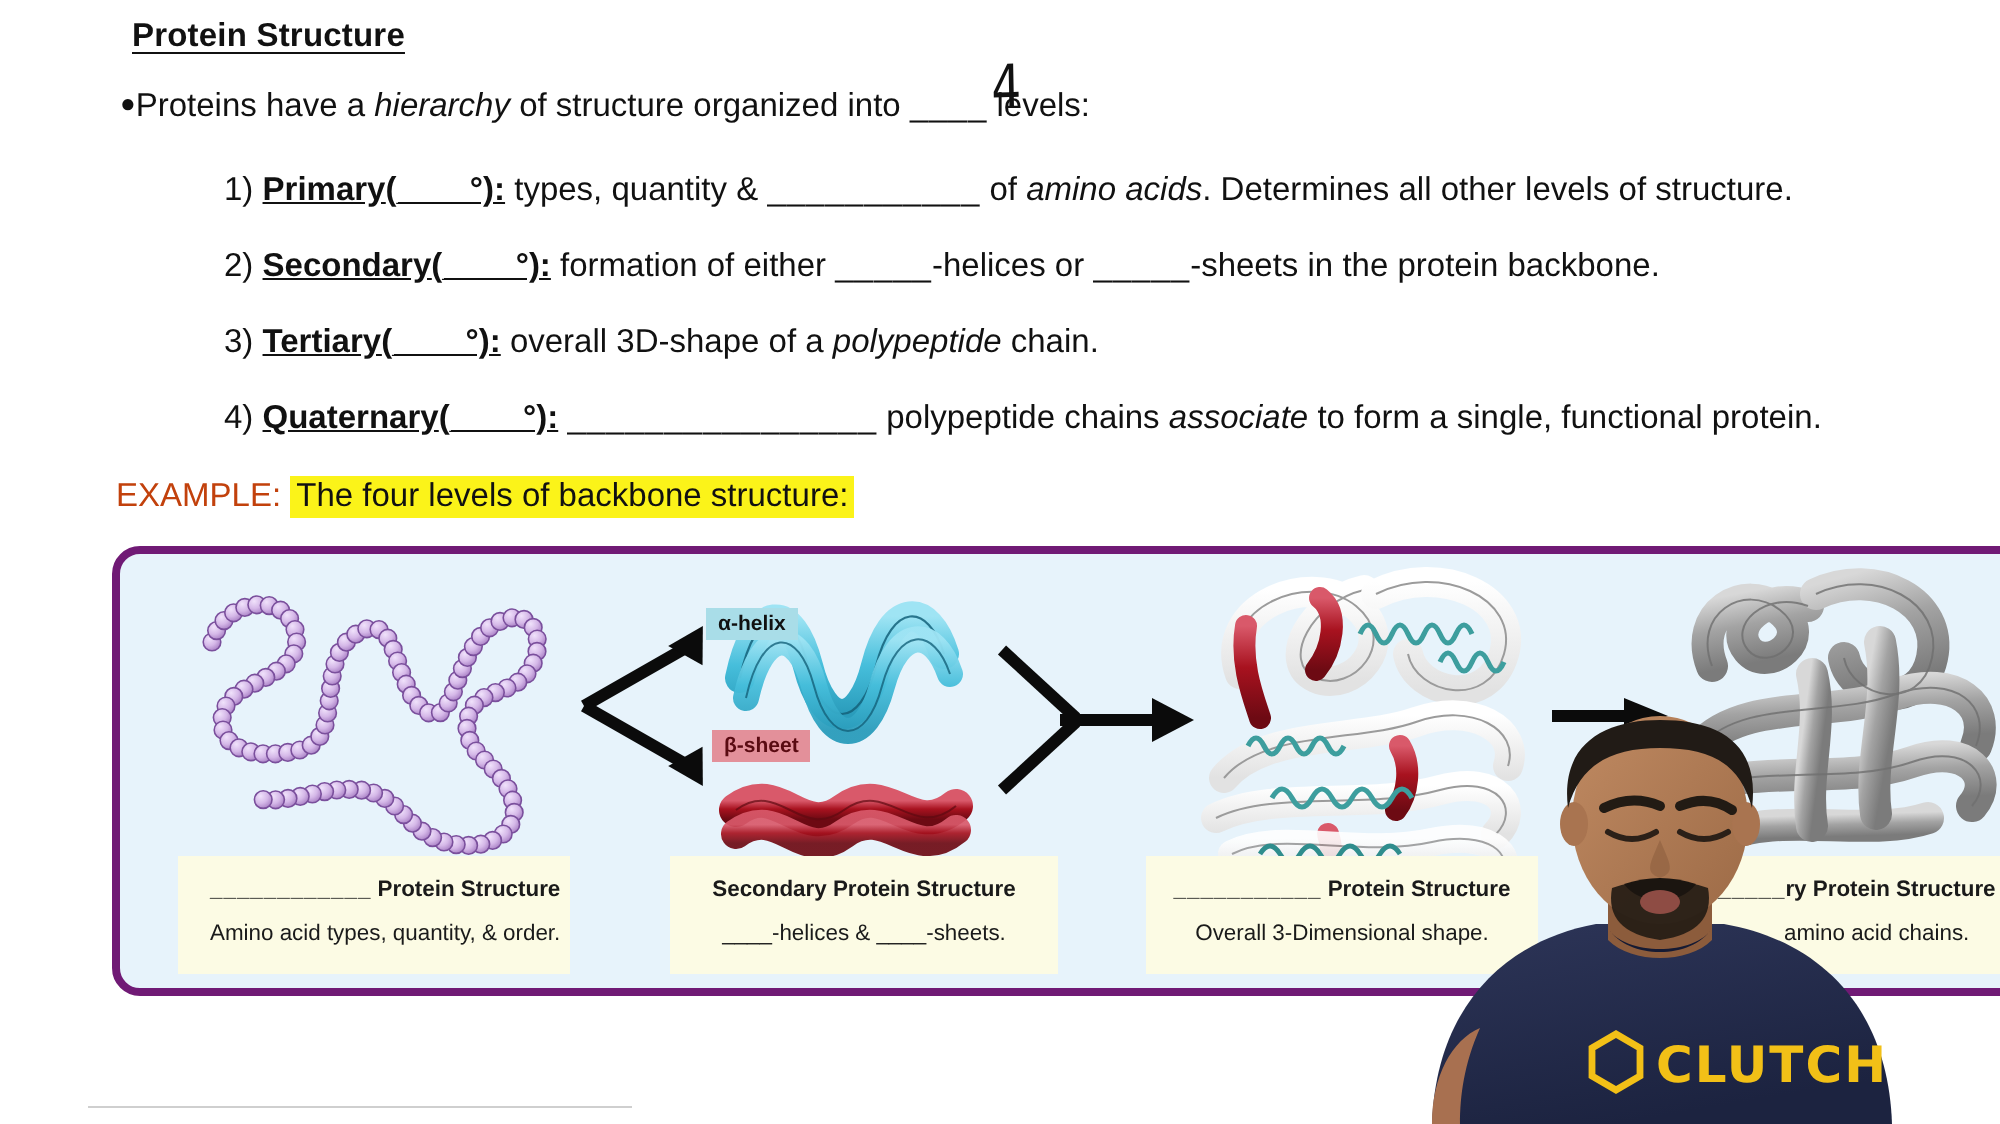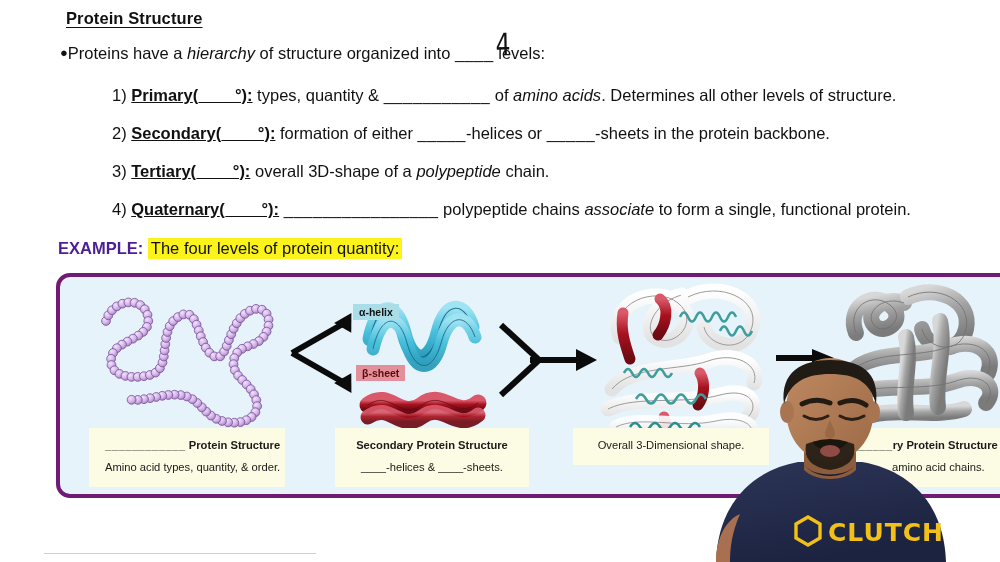--- a/index.html
+++ b/index.html
@@ -50,21 +50,21 @@
   }
   .ln1 { top: 86px; }
   .ln2 { top: 124px; }
   .ln3 { top: 162px; }
   .ln4 { top: 200px; }
 
   .example-line {
     position: absolute; left: 14px; top: 239px;
     font-size: 16.5px; white-space: nowrap;
   }
-  .ex-label { font-weight: bold; color: #4c1d95; }
+  .ex-label { font-weight: normal; color: #c2410c; }
   .ex-hl {
     background: #fbf319;
     color: #111; padding: 1px 3px 2px 3px;
   }
 
   
   .diagram {
     position: absolute;
     left: 12px; top: 273px;
     width: 963px; height: 225px;
@@ -148,21 +148,21 @@
       <span class="bd">Tertiary</span><span class="bd">(____°):</span><span> overall 3D-shape of a </span><span class="it">polypeptide</span><span> chain.</span>
     </div>
 
     <div class="num-line ln4">
       <span>4)</span>
       <span class="bd">Quaternary</span><span class="bd">(____°):</span> <span class="blank">________________</span><span> polypeptide chains </span><span class="it">associate</span><span> to form a single, functional protein.</span>
     </div>
 
     <div class="example-line">
       <span class="ex-label">EXAMPLE:</span>
-      <span class="ex-hl">The four levels of protein quantity:</span>
+      <span class="ex-hl">The four levels of backbone structure:</span>
     </div>
   </div>
 
   <div class="diagram">
 
     <svg class="svg-layer" width="955" height="217" viewBox="0 0 955 217">
       <defs>
         <radialGradient id="beadG" cx="35%" cy="30%" r="75%">
           <stop offset="0%" stop-color="#f0e2fb"></stop>
           <stop offset="55%" stop-color="#d5b8e8"></stop>
@@ -391,20 +391,21 @@
       <div class="hdr"><span class="blank">____________</span><span> Protein Structure</span></div>
       <div class="sub">Amino acid types, quantity, &amp; order.</div>
     </div>
 
     <div class="caption cap2">
       <div class="hdr"><span>Secondary Protein Structure</span></div>
       <div class="sub">____-helices &amp; ____-sheets.</div>
     </div>
 
     <div class="caption cap3">
+      <div class="hdr"><span class="blank">___________</span><span> Protein Structure</span></div>
       <div class="sub">Overall 3-Dimensional shape.</div>
     </div>
 
     <div class="caption cap4">
       <div class="hdr"><span class="blank">_________</span><span>ry Protein Structure</span></div>
       <div class="sub">_______ amino acid chains.</div>
     </div>
   </div>
 
   <div class="person">

